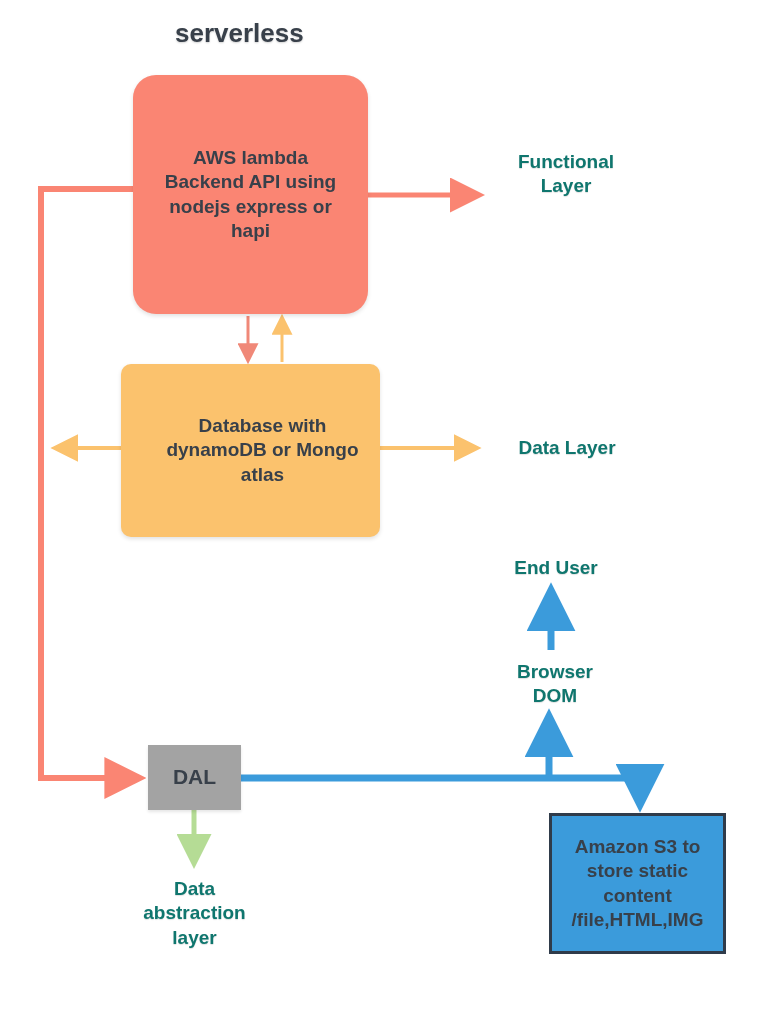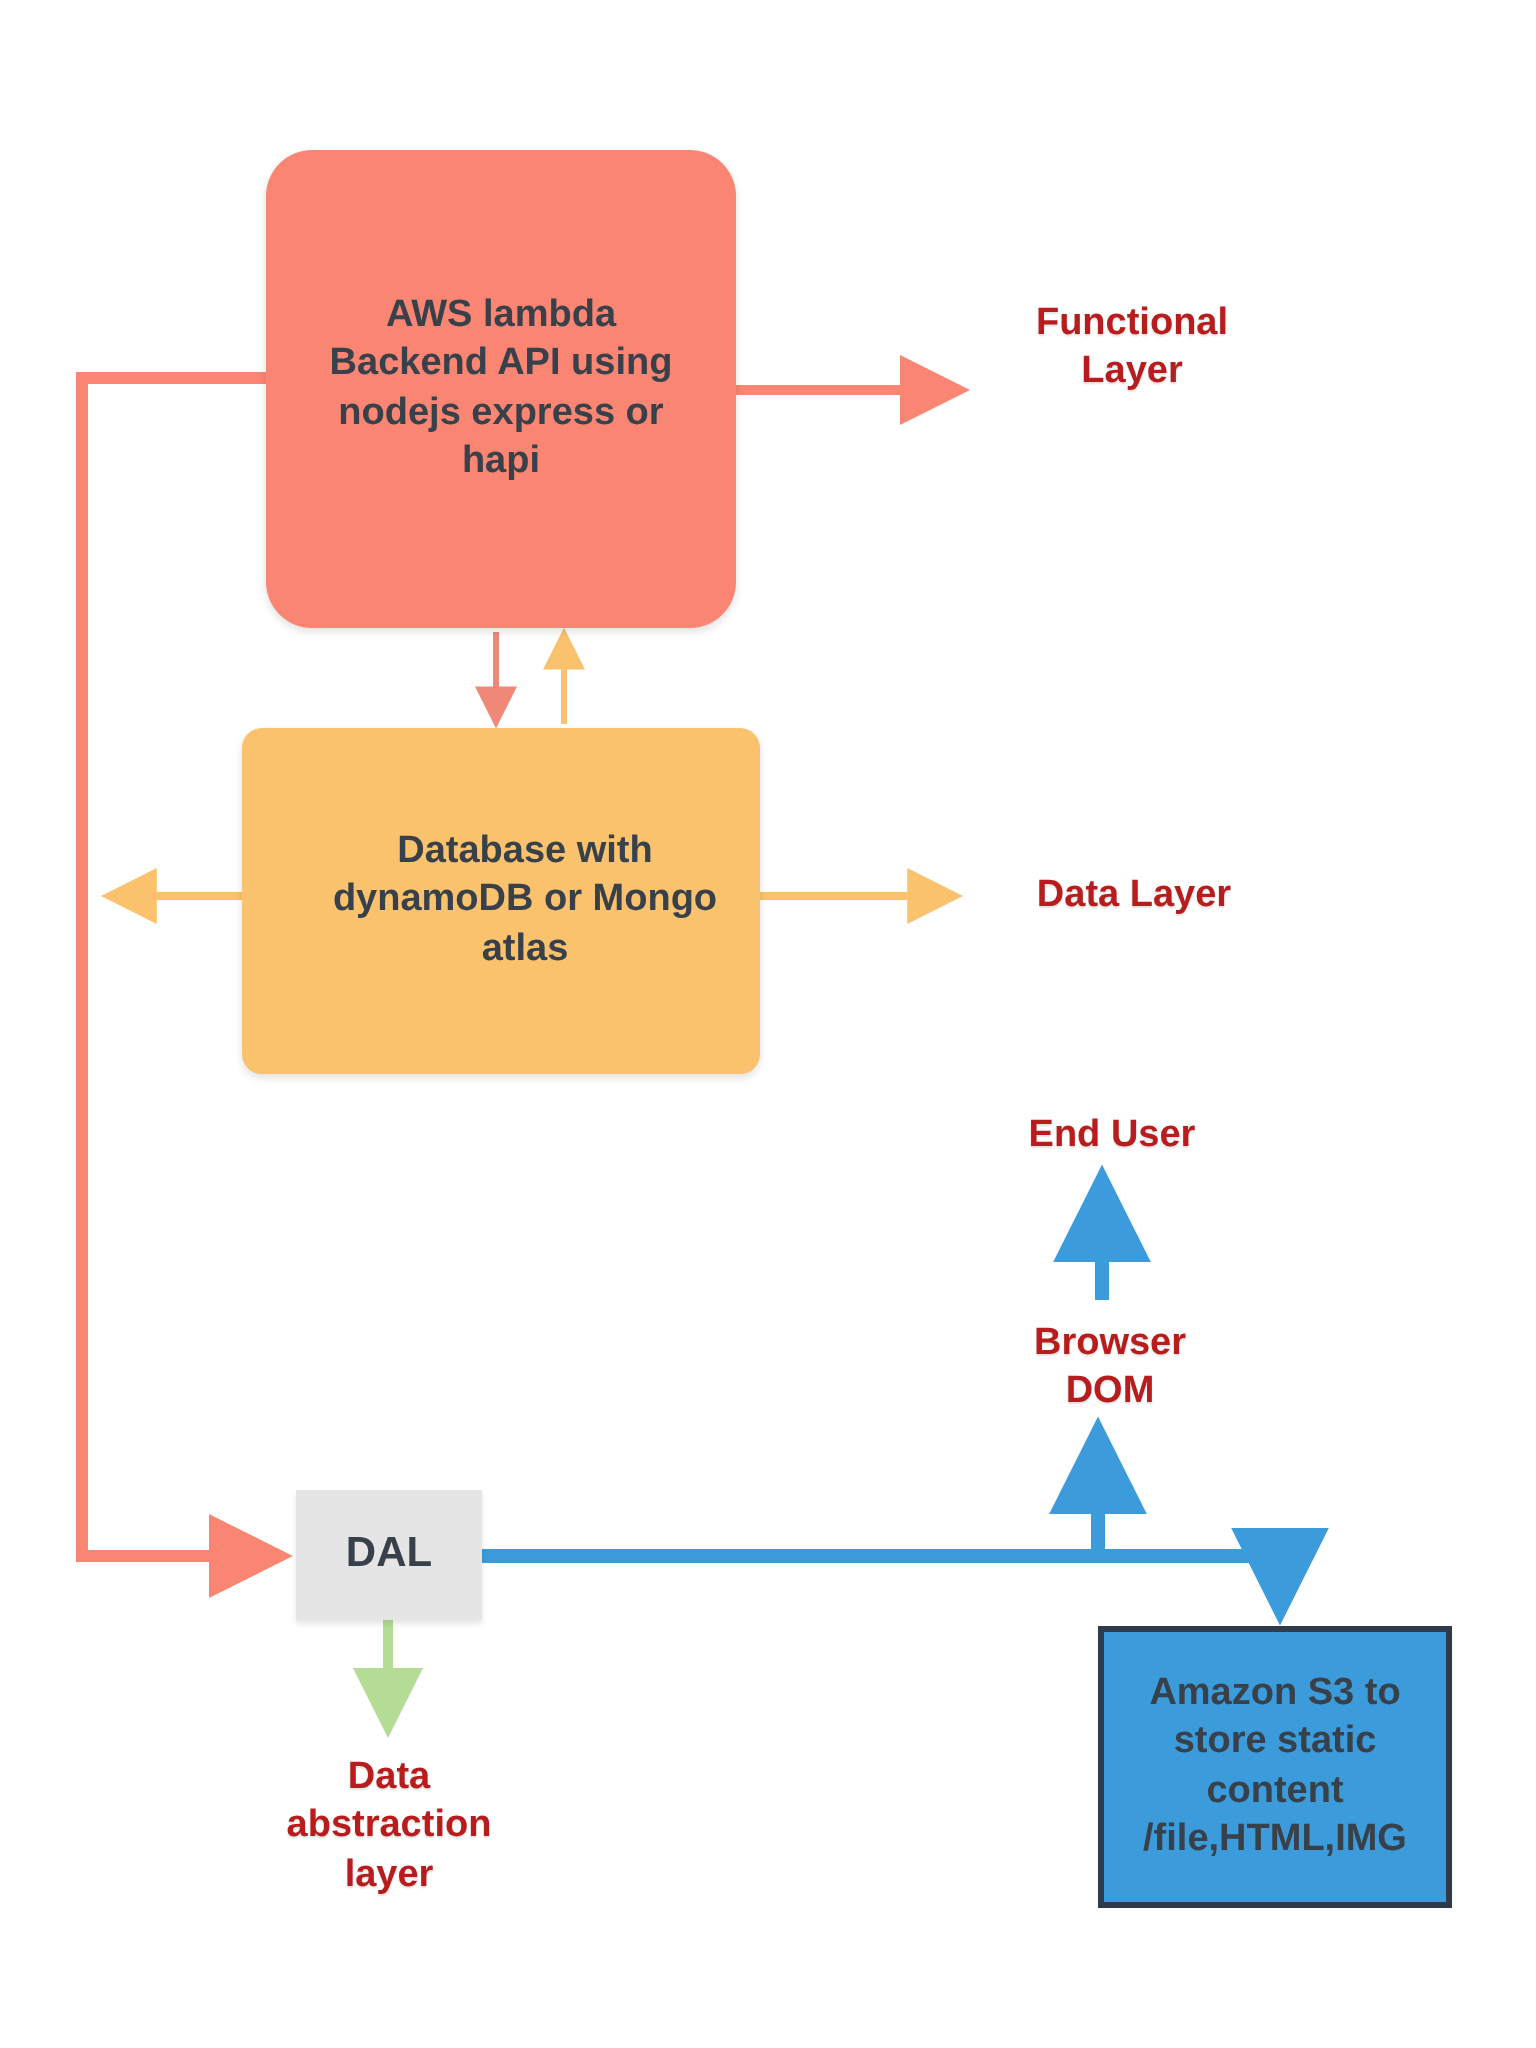--- a/index.html
+++ b/index.html
@@ -41,39 +41,40 @@
   }
   .rounded {
     border-radius: 10px;
     box-shadow: 0 2px 4px rgba(0,0,0,0.12);
   }
   .sharp-border {
     border: 3px solid #2f3b4a;
   }
   .label {
     position: absolute;
-    color: #b91c1c;
+    color: #0f766e;
     font-weight: bold;
     text-align: center;
     line-height: 1.28;
     white-space: pre-line;
     text-shadow: 0 1px 1px rgba(0,0,0,0.12);
   }
   #title {
     position: absolute;
     font-weight: bold;
     color: #38404a;
     text-shadow: 0 1px 2px rgba(0,0,0,0.18);
   }
 </style>
 </head>
 <body>
 
 <div id="canvas">
 
+  <div id="title" style="left:175px; top:18px; font-size:26px;">serverless</div>
 
   <svg class="wires" viewBox="0 0 768 1024">
     <defs>
       <marker id="ah-salmon" markerWidth="7" markerHeight="7" refX="5.6" refY="3.5" orient="auto">
         <path d="M0,0 L7,3.5 L0,7 z" fill="#fa8573"></path>
       </marker>
       <marker id="ah-salmon-soft" markerWidth="7" markerHeight="7" refX="5.6" refY="3.5" orient="auto">
         <path d="M0,0 L7,3.5 L0,7 z" fill="#f08878"></path>
       </marker>
       <marker id="ah-orange" markerWidth="7" markerHeight="7" refX="5.6" refY="3.5" orient="auto">
@@ -134,21 +135,21 @@
 nodejs  express or
 hapi</span>
   </div>
 
   <div class="node rounded" style="left:121px; top:364px; width:259px; height:173px; background:#fbc26d; font-size:19px;padding-left:24px;">
     <span class="node-label">Database with
 dynamoDB or Mongo
 atlas</span>
   </div>
 
-  <div class="node" style="left:148px; top:745px; width:93px; height:65px; background:#e5e5e5; font-size:21px; box-shadow:0 2px 3px rgba(0,0,0,0.10);text-align:center;">
+  <div class="node" style="left:148px; top:745px; width:93px; height:65px; background:#a3a3a3; font-size:21px; box-shadow:0 2px 3px rgba(0,0,0,0.10);text-align:center;">
     <span class="node-label">DAL</span>
   </div>
 
   <div class="node sharp-border" style="left:549px; top:813px; width:177px; height:141px; background:#3b9bdb; font-size:19px;">
     <span class="node-label">Amazon S3 to
 store static
 content
 /file,HTML,IMG</span>
   </div>
 

